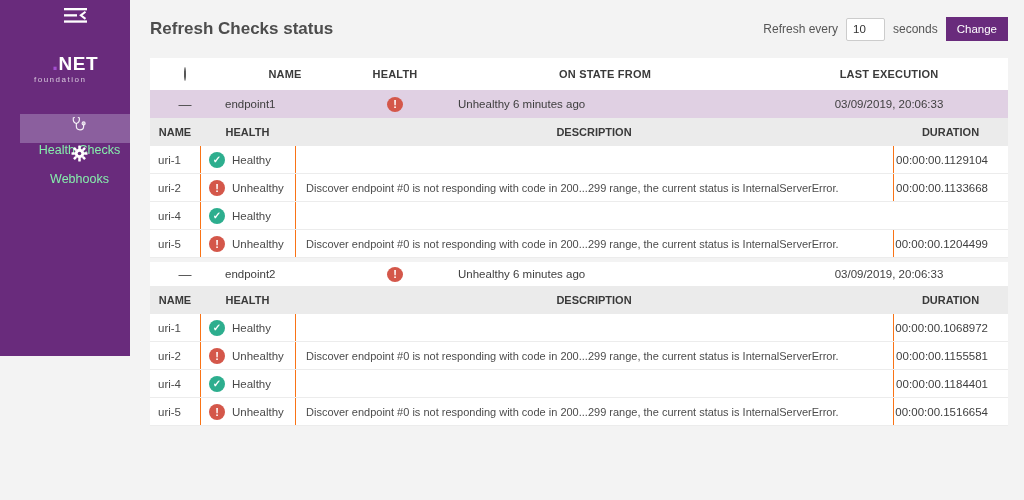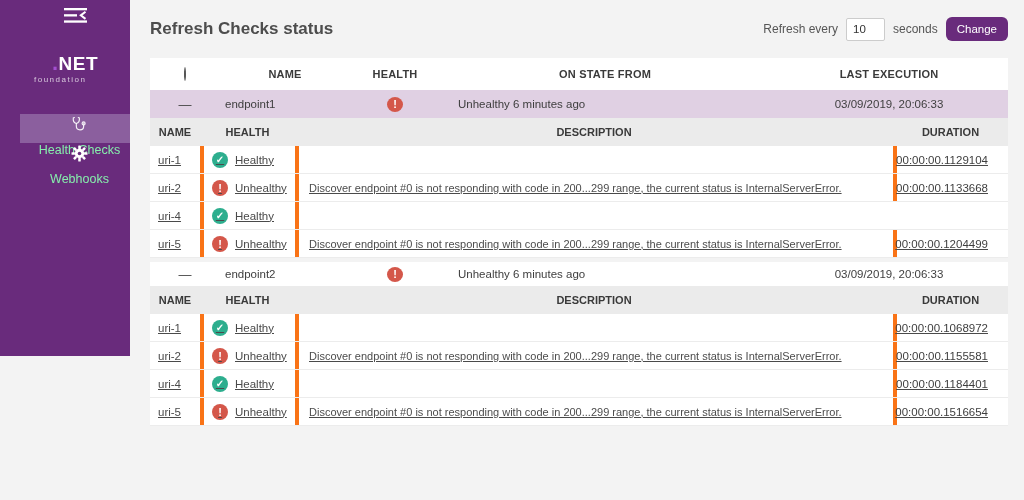--- a/index.html
+++ b/index.html
@@ -21,42 +21,42 @@
   .side-item{height:29px;display:flex;align-items:center;gap:9px;padding-left:9px;cursor:pointer;font-size:12.5px;color:#86efac;flex-direction:column;}
   .side-item.active{background:var(--sidebar-active);}
   .side-item .ico{width:20px;display:flex;justify-content:center;align-items:center;flex:0 0 20px;}
 
   
   .main{flex:1;padding:0 16px 0 20px;}
   .topbar{height:58px;display:flex;align-items:center;justify-content:space-between;}
   .page-title{font-size:17px;color:#4d4d4d;}
   .refresh{display:flex;align-items:center;gap:8px;font-size:12px;color:#555;}
   .refresh input{width:39px;height:23px;border:1px solid #ccc;border-radius:2px;padding-left:6px;font-size:11.5px;color:#333;font-family:inherit;}
-  .change-btn{background:var(--accent);color:#fff;border:none;border-radius:6px;height:24px;padding:0 11px;font-size:11.5px;font-family:inherit;cursor:pointer;}
+  .change-btn{background:var(--accent);color:#fff;border:none;border-radius:0;height:24px;padding:0 11px;font-size:11.5px;font-family:inherit;cursor:pointer;}
 
   
   .hc-table{background:#fff;}
   .outer-grid{display:grid;grid-template-columns:70px 130px 90px 330px 1fr;align-items:center;}
   .outer-head{height:32px;font-size:11px;font-weight:bold;color:#3a3a3a;letter-spacing:.2px;}
   .outer-head>div{text-align:center;}
   .group-row{height:28px;font-size:11.5px;color:#3e3e3e;cursor:pointer;}
   .group-row.selected{background:var(--selected-row);}
   .group-row .expander{text-align:center;color:#444;font-size:13px;cursor:pointer;}
   .group-row .g-name{padding-left:5px;}
   .group-row .g-health{display:flex;justify-content:center;}
   .group-row .g-state{padding-left:18px;}
   .group-row .g-exec{text-align:center;}
   .group+.group .group-row{border-top:4px solid var(--page-bg);}
 
   .inner-grid{display:grid;grid-template-columns:50px 95px 1fr 115px;align-items:center;}
   .inner-head{height:28px;background:var(--inner-head-bg);font-size:11px;font-weight:bold;color:#3a3a3a;}
   .inner-head>div{text-align:center;}
-  .inner-row{height:28px;font-size:11.5px;color:#4a4a4a;border-bottom:1px solid #ececec;background:#fff;text-decoration:underline;}
+  .inner-row{height:28px;font-size:11.5px;color:#4a4a4a;border-bottom:1px solid #ececec;background:#fff;}
   .inner-row>div{height:100%;display:flex;align-items:center;}
-  .inner-row>div+div{border-left:4px solid #f97316;}
+  .inner-row>div+div{border-left:1px solid #f97316;}
   .c-name{padding-left:8px;}
   .c-health{padding-left:8px;gap:7px;}
   .c-desc{padding-left:10px;font-size:11px;color:#4c4c4c;}
   .c-dur{justify-content:flex-end;padding-right:20px;color:#3e3e3e;}
 
   
   .st-ico{width:16px;height:16px;border-radius:50%;display:inline-flex;align-items:center;justify-content:center;color:#fff;font-size:10px;font-weight:bold;flex:0 0 16px;}
   .st-ico.Healthy{background:var(--healthy);}
   .st-ico.Healthy::after{content:"\2713";}
   .st-ico.Unhealthy{background:var(--unhealthy);}

